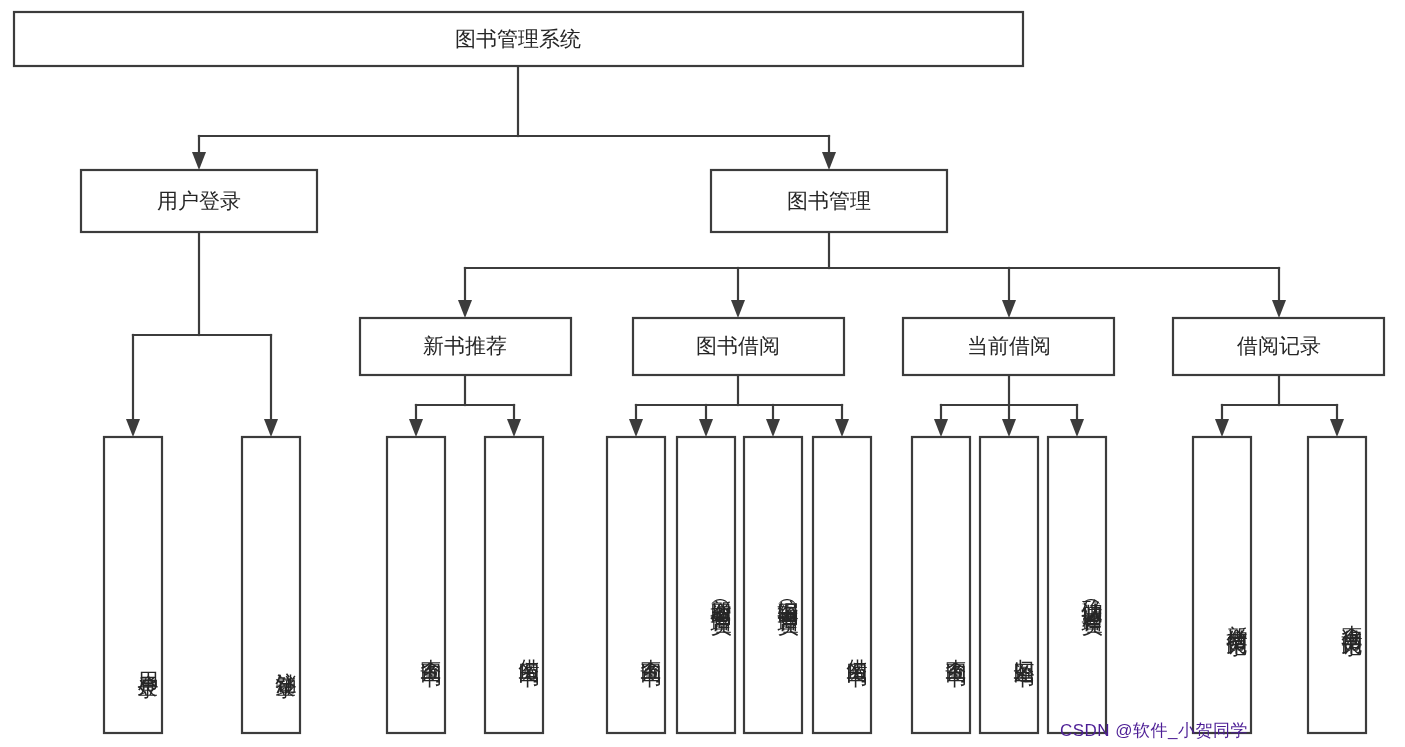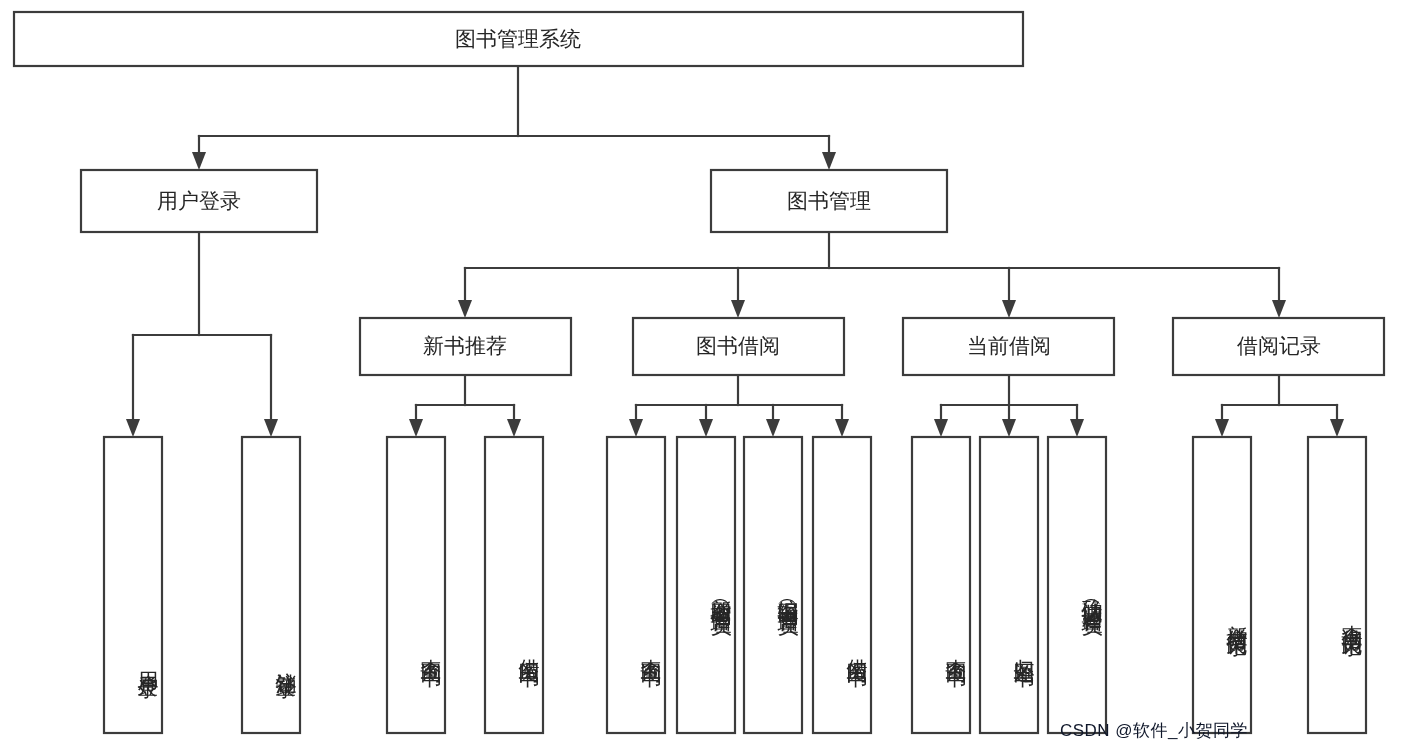--- a/index.html
+++ b/index.html
@@ -61,21 +61,21 @@
     letter-spacing: 2.5px;
     white-space: nowrap;
     pointer-events: none;
   }
   .watermark {
     position: absolute;
     right: 8px;
     bottom: 5px;
     font-family: "Liberation Sans", "DejaVu Sans", sans-serif;
     font-size: 17px;
-    color: #0f172a;
+    color: #4c1d95;
     letter-spacing: 0.5px;
     white-space: nowrap;
   }
 </style>
 </head>
 <body>
 
 <div id="diagram-root">
 
   <svg class="diagram-canvas" viewBox="0 0 1405 747">

